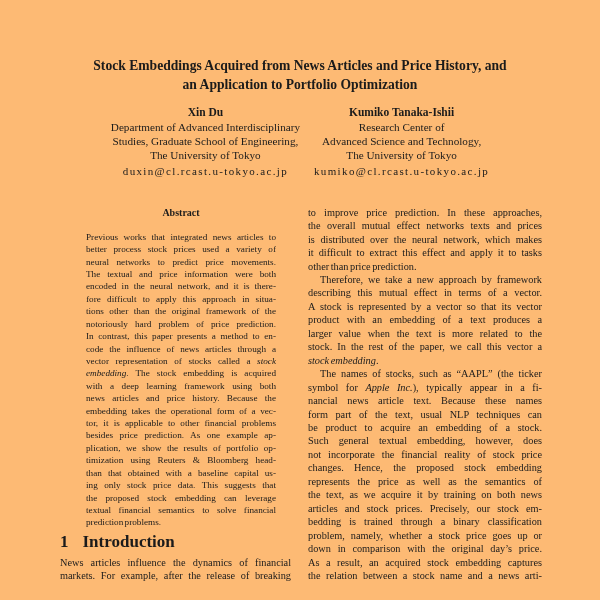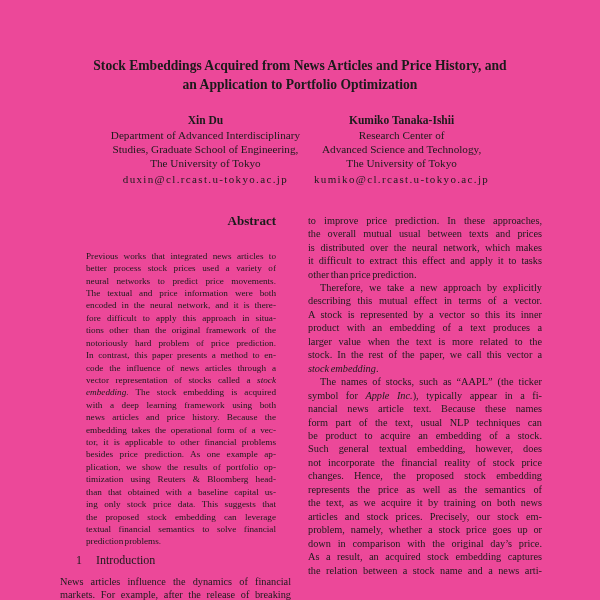--- a/index.html
+++ b/index.html
@@ -10,36 +10,36 @@
   body {
     width: 600px;
     height: 600px;
     font-family: "Liberation Serif", serif;
     color: #1b1b1b;
   }
   .page {
     position: relative;
     width: 600px;
     height: 600px;
-    background: #ec4899;
+    background: #fdba74;
     overflow: hidden;
   }
   .paper-title {
     margin-top: 57px;
     text-align: center;
     font-weight: bold;
     font-size: 13.6px;
     line-height: 18.5px;
   }
   .authors {
     display: flex;
     justify-content: center;
     align-items: flex-start;
     gap: 14px;
-    margin-top: 19px;
+    margin-top: 11px;
   }
   .author {
     text-align: center;
   }
   .author-name {
     font-weight: bold;
     font-size: 11.5px;
     line-height: 14.5px;
     margin-bottom: 0px;
   }
@@ -63,36 +63,36 @@
   .col-left { width: 232px; }
   .col-right {
     width: 235px;
     font-size: 10.3px;
     line-height: 13.46px;
   }
   .abstract-block {
     padding: 0 15px 0 26px;
   }
   .abstract-heading {
-    text-align: right;
-    font-weight: bold;
-    font-size: 13px;
+    text-align: center;
+    font-weight: bold;
+    font-size: 10px;
     line-height: 14px;
-    margin-bottom: 22px;
+    margin-bottom: 11px;
   }
   .abstract-body {
     font-size: 9.2px;
     line-height: 12.42px;
     margin-top: 10px;
   }
   .section-heading {
-    font-weight: normal;
-    font-size: 12px;
+    font-weight: bold;
+    font-size: 17px;
     line-height: 15px;
-    margin: 5px 0 7px 16px;
+    margin: 5px 0 7px 0;
   }
   .section-number { margin-right: 14px; }
   .intro-body {
     font-size: 10.3px;
     line-height: 13.46px;
   }
   .tline {
     text-align: justify;
     text-align-last: justify;
     word-spacing: -1px;
@@ -166,42 +166,43 @@
         <span class="section-number">1</span><span>Introduction</span>
       </div>
       <div class="intro-body">
           <div class="tline"><span>News articles influence the dynamics of financial</span></div>
           <div class="tline"><span>markets. For example, after the release of breaking</span></div>
         </div>
     </div>
 
     <div class="col-right">
         <div class="tline"><span>to improve price prediction. In these approaches,</span></div>
-        <div class="tline"><span>the overall mutual usual between texts and prices</span></div>
+        <div class="tline"><span>the overall mutual effect networks texts and prices</span></div>
         <div class="tline"><span>is distributed over the neural network, which makes</span></div>
         <div class="tline"><span>it difficult to extract this effect and apply it to tasks</span></div>
         <div class="tline end"><span>other than price prediction.</span></div>
-        <div class="tline indent"><span>Therefore, we take a new approach by explicitly</span></div>
+        <div class="tline indent"><span>Therefore, we take a new approach by framework</span></div>
         <div class="tline"><span>describing this mutual effect in terms of a vector.</span></div>
-        <div class="tline"><span>A stock is represented by a vector so this its inner</span></div>
+        <div class="tline"><span>A stock is represented by a vector so that its vector</span></div>
         <div class="tline"><span>product with an embedding of a text produces a</span></div>
         <div class="tline"><span>larger value when the text is more related to the</span></div>
         <div class="tline"><span>stock. In the rest of the paper, we call this vector a</span></div>
         <div class="tline end"><em>stock embedding</em><span>.</span></div>
         <div class="tline indent"><span>The names of stocks, such as “AAPL” (the ticker</span></div>
         <div class="tline"><span>symbol for </span><em>Apple Inc.</em><span>), typically appear in a fi-</span></div>
         <div class="tline"><span>nancial news article text. Because these names</span></div>
         <div class="tline"><span>form part of the text, usual NLP techniques can</span></div>
         <div class="tline"><span>be product to acquire an embedding of a stock.</span></div>
         <div class="tline"><span>Such general textual embedding, however, does</span></div>
         <div class="tline"><span>not incorporate the financial reality of stock price</span></div>
         <div class="tline"><span>changes. Hence, the proposed stock embedding</span></div>
         <div class="tline"><span>represents the price as well as the semantics of</span></div>
         <div class="tline"><span>the text, as we acquire it by training on both news</span></div>
         <div class="tline"><span>articles and stock prices. Precisely, our stock em-</span></div>
+        <div class="tline"><span>bedding is trained through a binary classification</span></div>
         <div class="tline"><span>problem, namely, whether a stock price goes up or</span></div>
         <div class="tline"><span>down in comparison with the original day’s price.</span></div>
         <div class="tline"><span>As a result, an acquired stock embedding captures</span></div>
         <div class="tline"><span>the relation between a stock name and a news arti-</span></div>
       </div>
 
   </div>
 
 </div>
 

